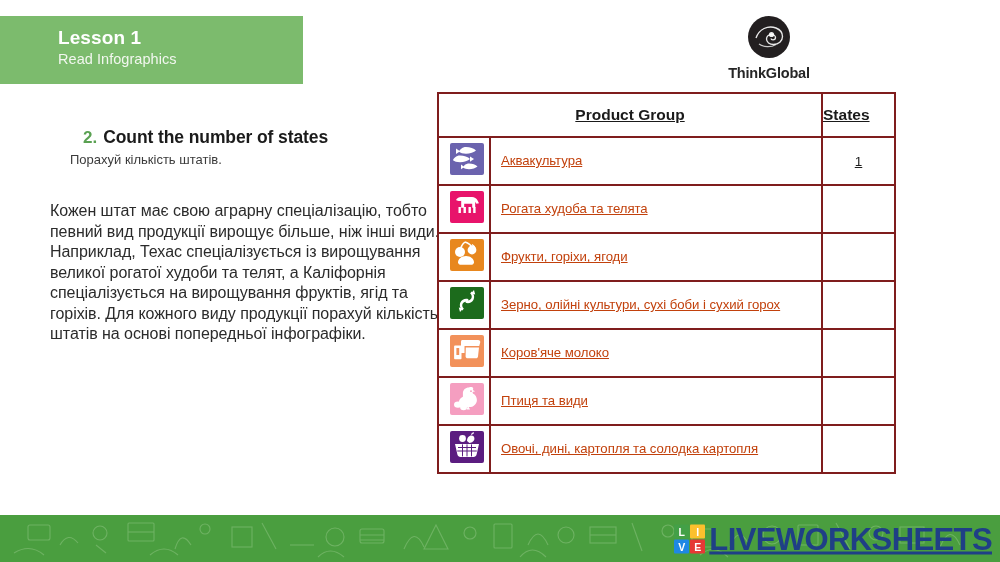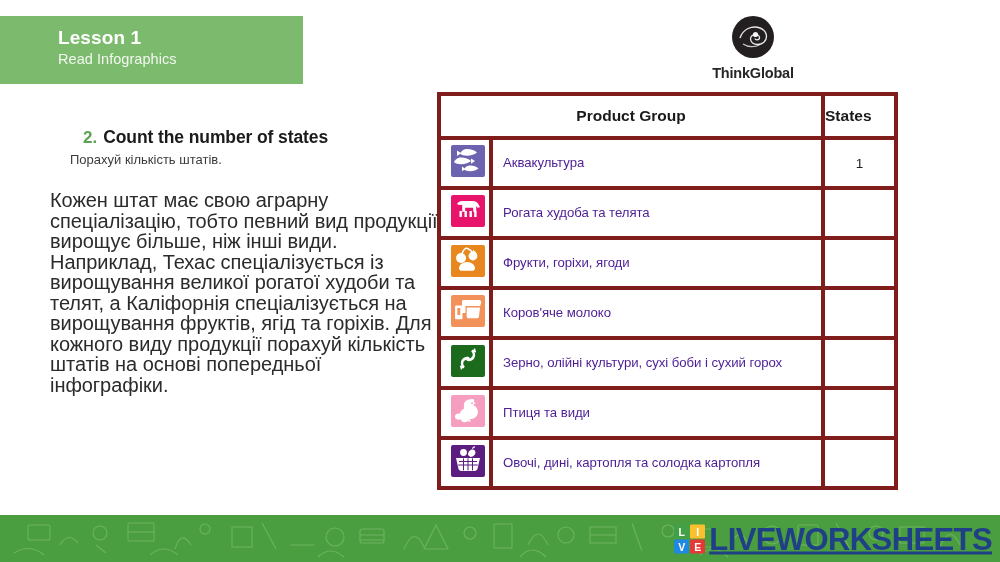--- a/index.html
+++ b/index.html
@@ -21,21 +21,21 @@
   .banner-title {
     color: #ffffff; font-size: 19px; font-weight: bold;
     letter-spacing: .1px; line-height: 24px;
   }
   .banner-sub {
     color: #f2f7ef; font-size: 14.5px; font-weight: normal;
     line-height: 19px; letter-spacing: .05px;
   }
 
   
-  .logo { position: absolute; right: 16px; top: 14px; width: 110px; text-align: center; }
+  .logo { position: absolute; right: 0; top: 14px; width: 110px; text-align: center; }
   .logo-mark { display:block; margin: 0 auto; }
   .logo-text {
     font-size: 14.5px; font-weight: bold; color: #262626;
     letter-spacing: -0.2px; margin-top: 1px; white-space: nowrap;
   }
 
   
   .left { position: absolute; left: 50px; top: 127px; width: 390px; }
   .task-head { font-size: 0; white-space: nowrap; margin-left: 33px; }
   .task-num {
@@ -44,45 +44,45 @@
   }
   .task-title {
     font-size: 17.5px; font-weight: bold; color: #1b1b1b;
     letter-spacing: -0.1px;
   }
   .task-sub {
     font-size: 13px; color: #3b3b3b; margin: 3px 0 0 20px;
     line-height: 17px;
   }
   .body-text {
-    margin-top: 22px; font-size: 20px; color: #2b2b2b;
+    margin-top: 33px; font-size: 16px; color: #2b2b2b;
     line-height: 20.5px; letter-spacing: -0.05px;
   }
 
   
   .tbl-wrap { position: absolute; left: 437px; top: 92px; width: 457px; }
   table.ptable { border-collapse: collapse; width: 457px; table-layout: fixed; }
   table.ptable th, table.ptable td {
-    border: 4px solid #7f1d1d; vertical-align: middle;
+    border: 2px solid #7f1d1d; vertical-align: middle; text-decoration: underline;
   }
   col.c-icon  { width: 52px; }
   col.c-name  { width: 332px; }
   col.c-state { width: 73px; }
 
   th.h-group {
     height: 44px; font-size: 15.5px; font-weight: bold; color: #1a1a1a;
     text-align: center;
   }
   th.h-states {
     height: 44px; font-size: 15.5px; font-weight: bold; color: #1a1a1a;
     text-align: left;
   }
   td.icon-cell { padding: 5px 0 5px 6px; text-align: center; height: 40px; }
   td.name-cell {
-    padding: 6px 8px 6px 10px; font-size: 13.2px; color: #4c1d95;
+    padding: 6px 8px 6px 10px; font-size: 13.2px; color: #c2410c;
     line-height: 17.5px; letter-spacing: -0.05px;
   }
   td.state-cell { text-align: center; font-size: 13.5px; color: #1f1f1f; }
 
   .ico {
     width: 34px; height: 32px; display: inline-block;
     border-radius: 2px; position: relative;
     line-height: 32px; text-align: center;
     font-size: 20px; color: #ffffff;
   }
@@ -190,41 +190,41 @@
                     <circle cx="8" cy="13" r="5"></circle>
                     <circle cx="20" cy="11" r="4.4"></circle>
                     <path d="M14 17c4.5 0 8 3 8 6.2 0 1.6-1.4 2.6-3.4 2.6h-9.2C7.4 25.8 6 24.8 6 23.2 6 20 9.5 17 14 17z"></path>
                     <path d="M20 5.5c1.8 1 3 2.6 3.3 4.2" stroke="#ffffff" stroke-width="1.3" fill="none"></path>
                   </g>
                 </svg></span></td>
             <td class="name-cell">Фрукти, горіхи, ягоди</td>
             <td class="state-cell"></td>
           </tr>
           <tr>
+            <td class="icon-cell"><span class="ico" style="background: rgb(28, 107, 28);"><svg width="30" height="28" viewBox="0 0 30 28">
+                  <g fill="#ffffff">
+                    <path d="M19.5 4.5c2.5 2 3.4 5.4 2 8.2-1.5 3-5 4.2-8 3l1.3-2.7c1.8.6 3.7-.1 4.6-1.8.8-1.7.3-3.6-1.2-4.8z"></path>
+                    <path d="M10.5 23.5c-2.5-2-3.4-5.4-2-8.2 1.5-3 5-4.2 8-3l-1.3 2.7c-1.8-.6-3.7.1-4.6 1.8-.8 1.7-.3 3.6 1.2 4.8z"></path>
+                    <path d="M22 3l1.2 4.4-4.4-1z"></path>
+                    <path d="M8 25l-1.2-4.4 4.4 1z"></path>
+                  </g>
+                </svg></span></td>
+            <td class="name-cell">Зерно, олійні культури, сухі боби і сухий горох</td>
+            <td class="state-cell"></td>
+          </tr>
+          <tr>
             <td class="icon-cell"><span class="ico" style="background: rgb(242, 145, 90);"><svg width="30" height="28" viewBox="0 0 30 28">
                   <g fill="#ffffff">
                     <path d="M10 5h16c1.6 0 2.6 1.2 2.2 2.6l-1 3.4H12.5V18H9V7c0-1.2.5-2 1-2z"></path>
                     <path d="M13.8 12.4H27l-1 9c-.1 1-1 1.8-2 1.8h-8.4c-1 0-1.9-.8-2-1.8z"></path>
                     <path d="M3.2 10.5h5.2c.6 0 1.1.5 1.1 1.1v11.6c0 .6-.5 1.1-1.1 1.1H3.2c-.6 0-1.1-.5-1.1-1.1V11.6c0-.6.5-1.1 1.1-1.1z"></path>
                     <rect x="4.4" y="13" width="2.8" height="7" fill="#f2915a"></rect>
                   </g>
                 </svg></span></td>
             <td class="name-cell">Коров'яче молоко</td>
-            <td class="state-cell"></td>
-          </tr>
-          <tr>
-            <td class="icon-cell"><span class="ico" style="background: rgb(28, 107, 28);"><svg width="30" height="28" viewBox="0 0 30 28">
-                  <g fill="#ffffff">
-                    <path d="M19.5 4.5c2.5 2 3.4 5.4 2 8.2-1.5 3-5 4.2-8 3l1.3-2.7c1.8.6 3.7-.1 4.6-1.8.8-1.7.3-3.6-1.2-4.8z"></path>
-                    <path d="M10.5 23.5c-2.5-2-3.4-5.4-2-8.2 1.5-3 5-4.2 8-3l-1.3 2.7c-1.8-.6-3.7.1-4.6 1.8-.8 1.7-.3 3.6 1.2 4.8z"></path>
-                    <path d="M22 3l1.2 4.4-4.4-1z"></path>
-                    <path d="M8 25l-1.2-4.4 4.4 1z"></path>
-                  </g>
-                </svg></span></td>
-            <td class="name-cell">Зерно, олійні культури, сухі боби і сухий горох</td>
             <td class="state-cell"></td>
           </tr>
           <tr>
             <td class="icon-cell"><span class="ico" style="background: rgb(245, 158, 192);"><svg width="30" height="28" viewBox="0 0 30 28">
                   <g fill="#ffffff">
                     <path d="M19.6 4c1 0 1.6.8 1.6 1.8 0 .5-.2 1-.5 1.3l2.4 1.2-2.6.6.4 1.6c2.4 1.2 4 3.6 4 6.4 0 4-3.4 7.2-7.8 7.2h-5c-3 0-5.2-2-5.2-4.8 0-2.6 1.6-4.6 4-5.6V10c0-3.2 2.6-5.6 6-5.6.6-.2 1.4-.4 2.7-.4z"></path>
                     <path d="M16 22.4l2 4.1h-3.4z"></path>
                     <path d="M11 22.4l2 4.1H9.6z"></path>
                     <ellipse cx="6" cy="21.6" rx="4" ry="3.2"></ellipse>
                     <ellipse cx="11.6" cy="24.6" rx="3.4" ry="2.6"></ellipse>

